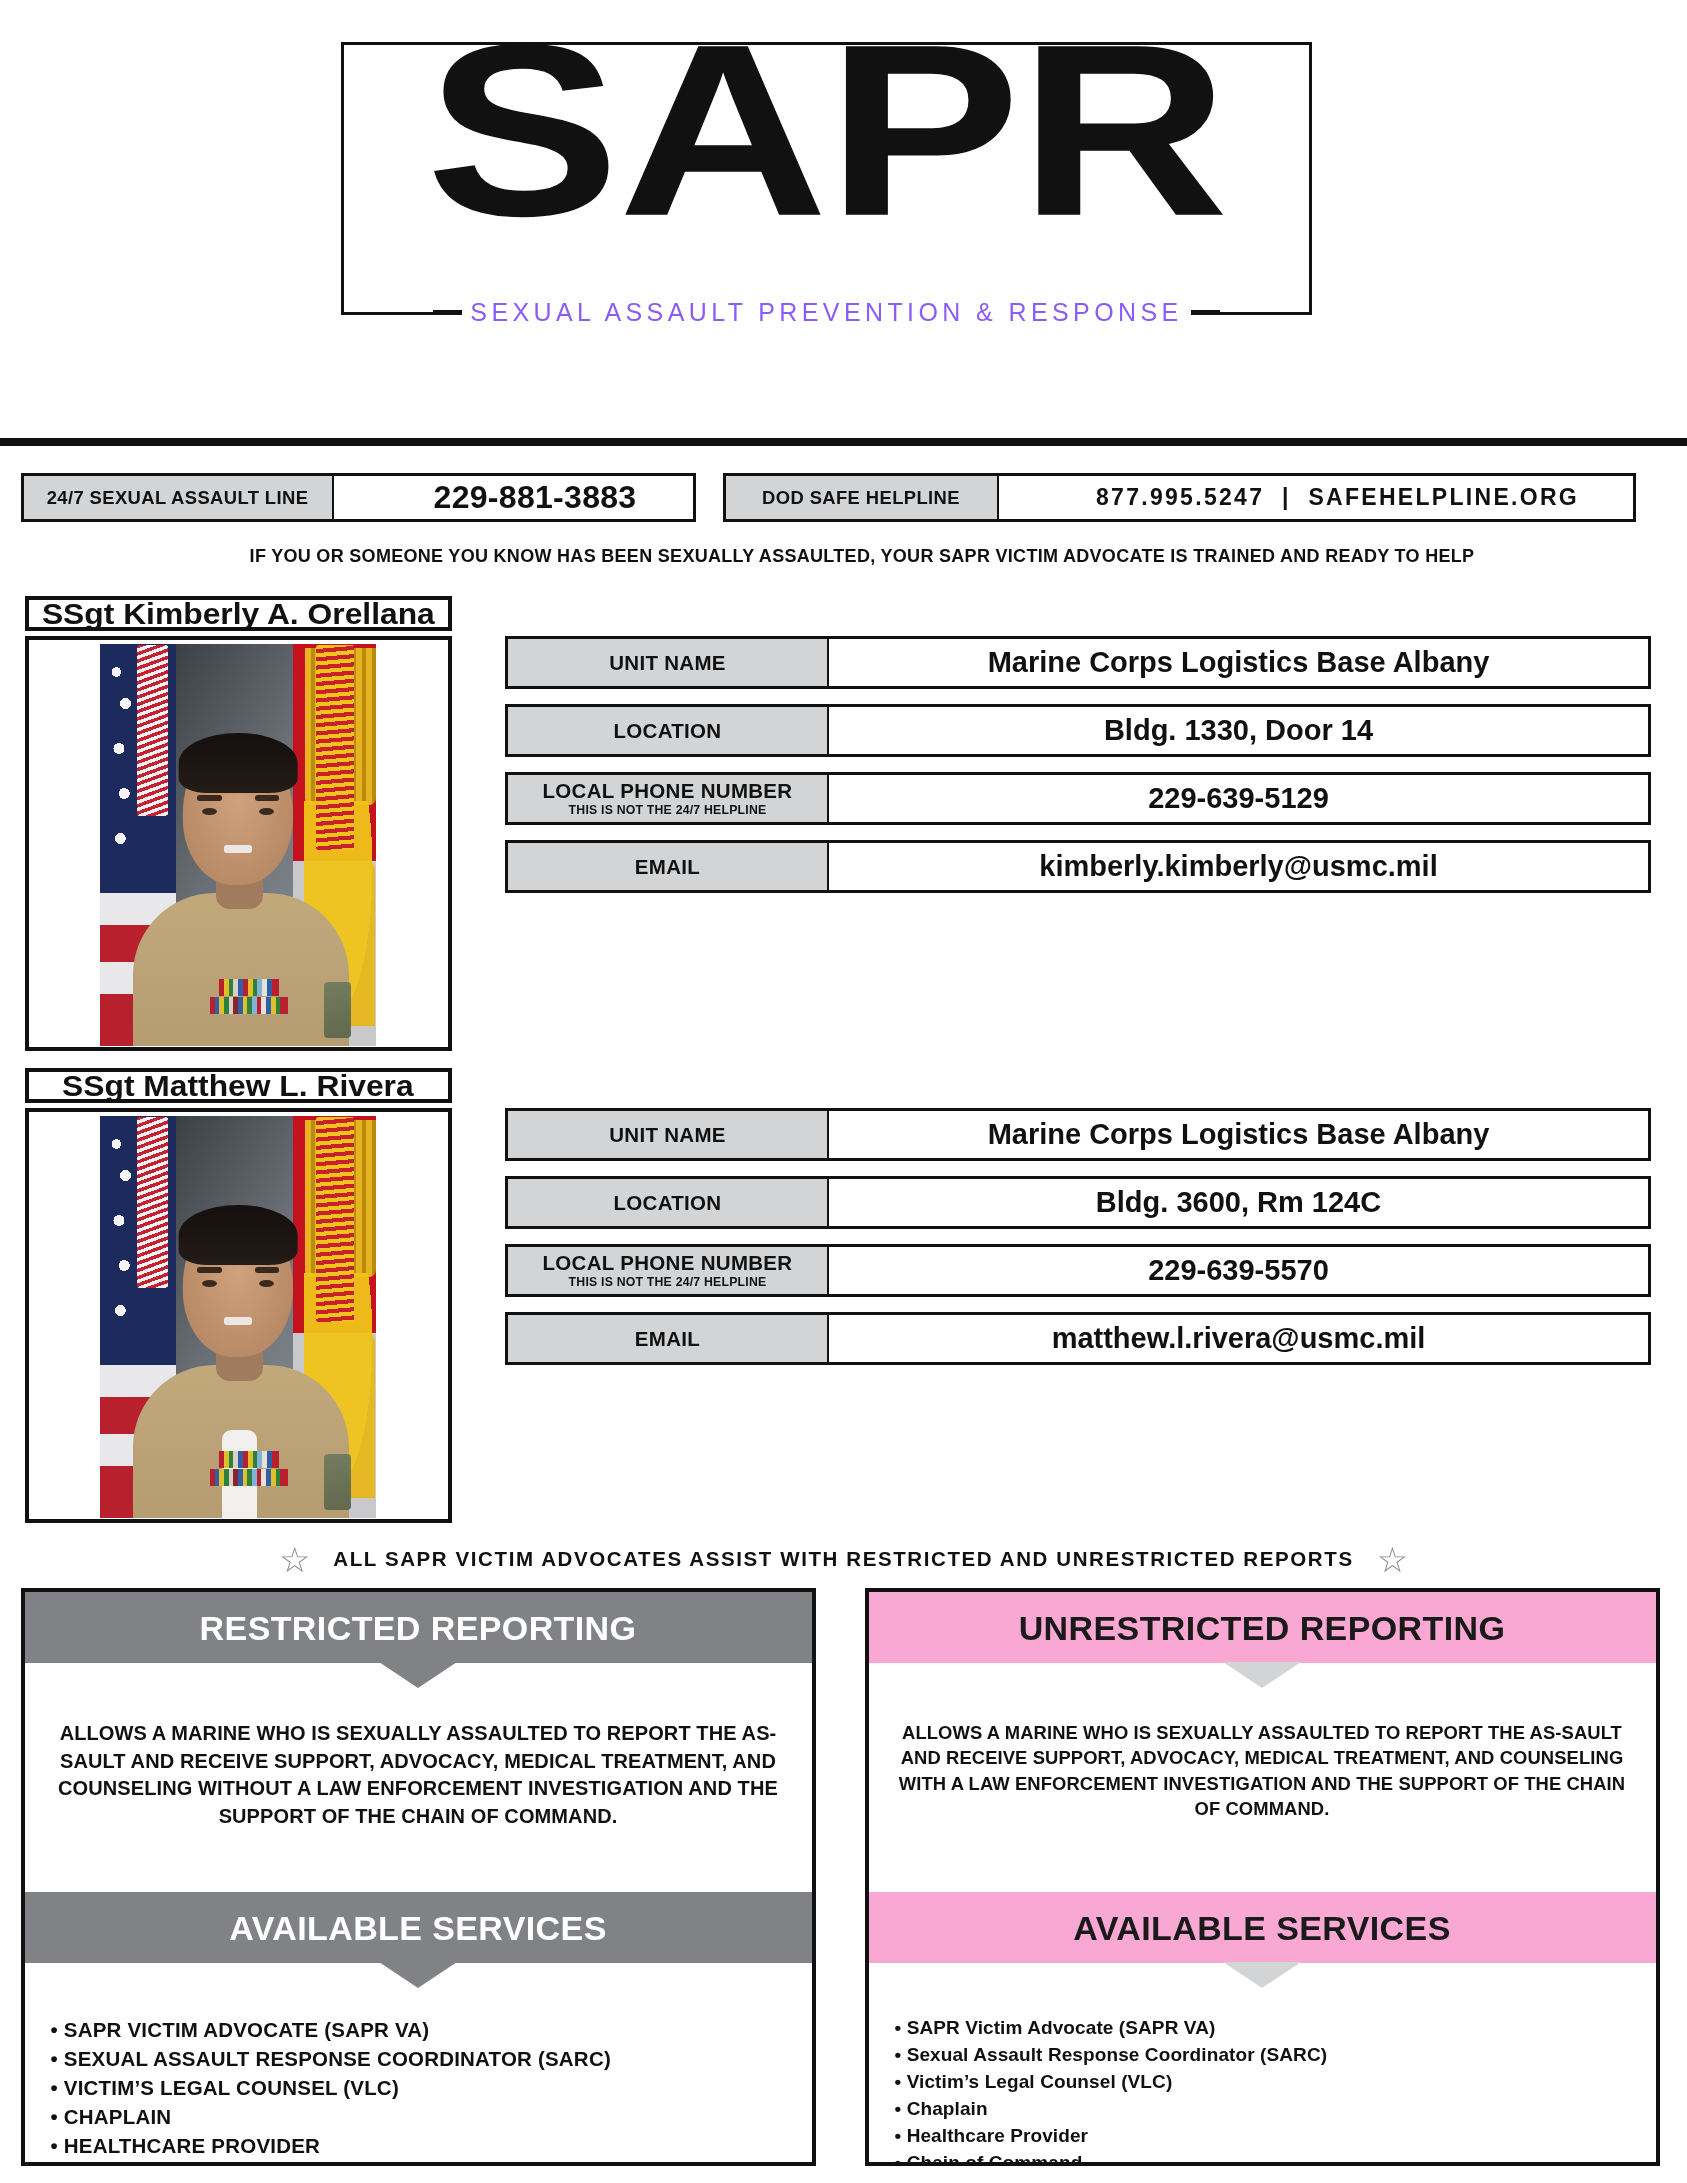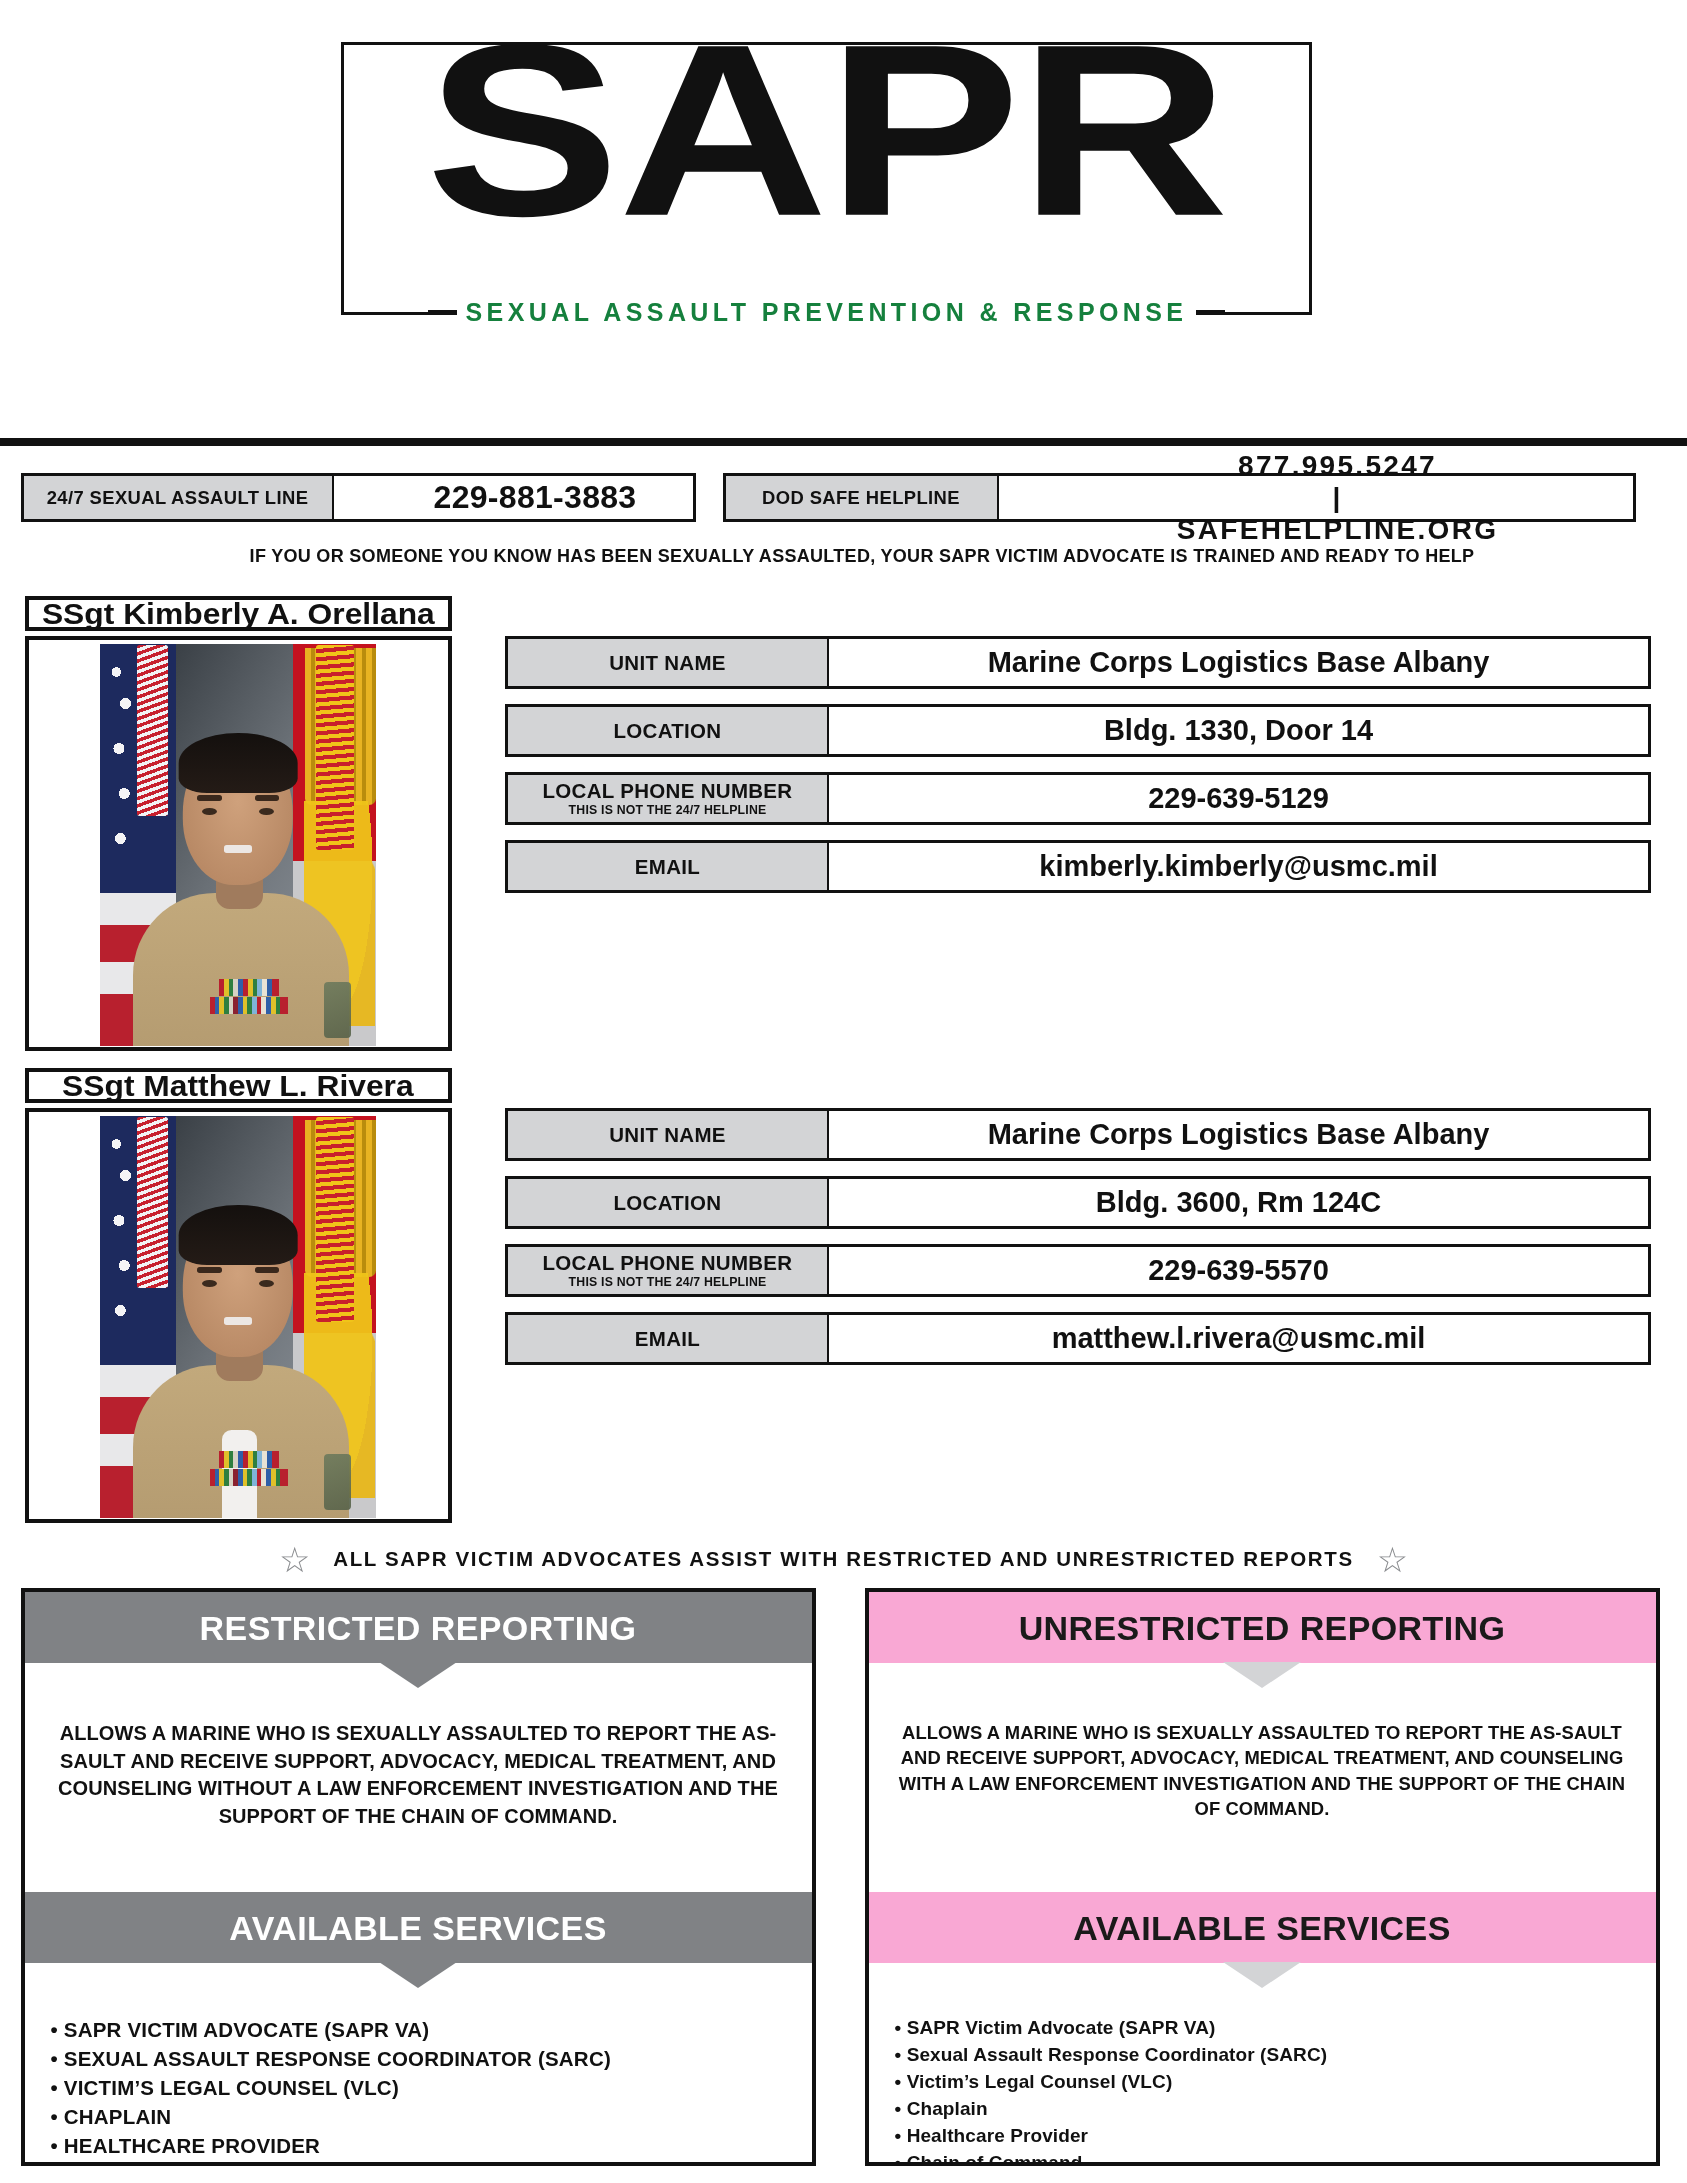--- a/index.html
+++ b/index.html
@@ -57,24 +57,24 @@
   }
   .logo-sub-rule {
     flex: 0 0 auto;
     width: 29px;
     height: 3.4px;
     background: #111;
   }
   .logo-sub-text {
     background: #fff;
     padding: 0 8.2px;
-    font-weight: 700;
+    font-weight: 400;
     font-size: 25px;
     letter-spacing: 4.4px;
-    color: #15803d;
+    color: #8b5cf6;
     white-space: nowrap;
     text-align: right;
   }
 
   
   .divider {
     position: absolute;
     left: 0;
     top: 438px;
     width: 1687px;
@@ -118,21 +118,21 @@
     flex: 1;
     display: flex;
     align-items: center;
     justify-content: center;
     font-weight: 700;
     color: #111;
     white-space: nowrap;
     padding-left: 44px;
   }
   .hot-box.one .hot-value { font-size: 32px; letter-spacing: 0.3px; }
-  .hot-box.two .hot-value { font-size: 28px; letter-spacing: 2.3px; flex-direction: column; }
+  .hot-box.two .hot-value { font-size: 23px; letter-spacing: 2.3px; }
   .hot-sep { padding: 0 17.7px; font-weight: 700; }
 
   
   .tagline {
     position: absolute;
     left: 0; right: 0;
     top: 546px;
     text-align: center;
     font-weight: 700;
     font-size: 18px;

